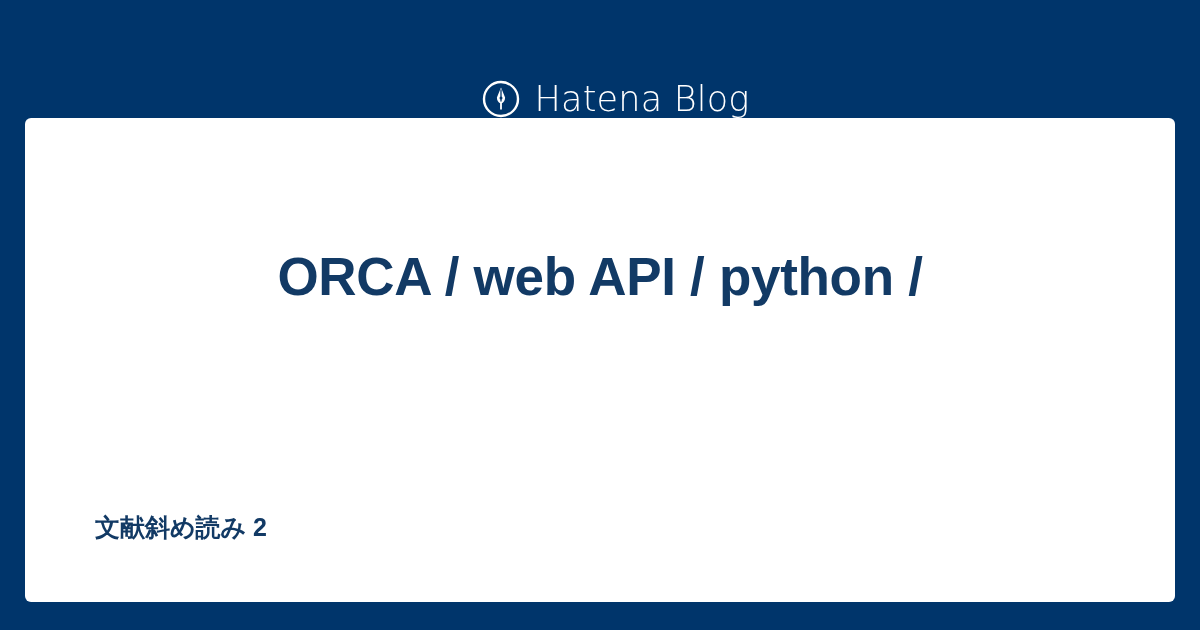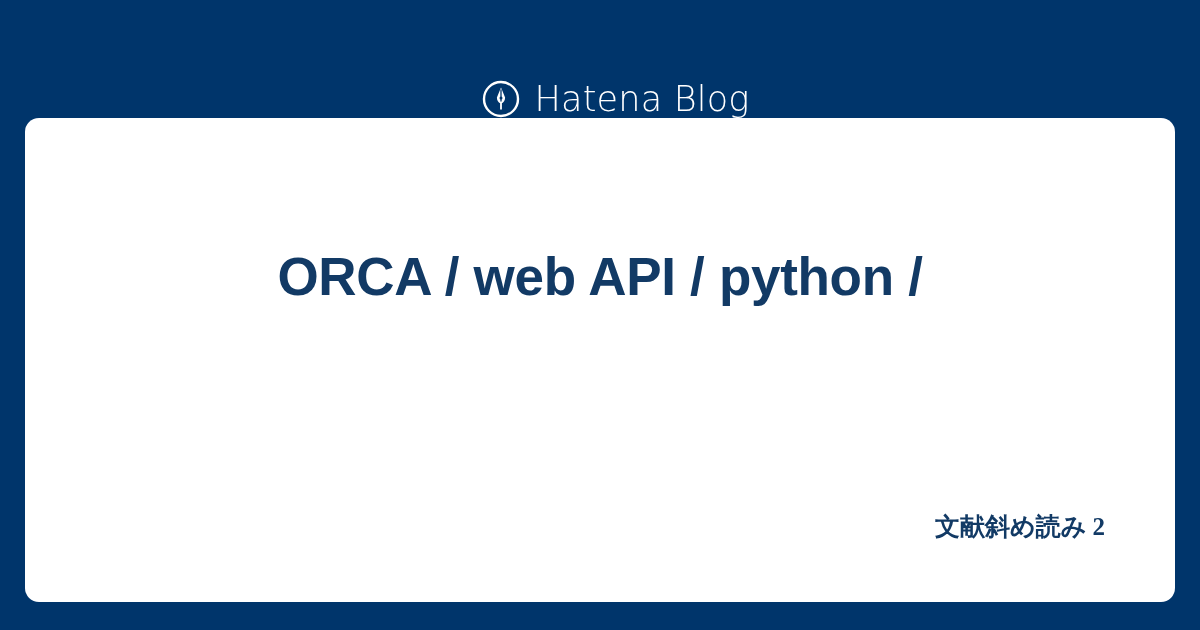--- a/index.html
+++ b/index.html
@@ -54,21 +54,21 @@
   }
 
   
   .entry-card {
     position: absolute;
     left: 25px;
     top: 118px;
     width: 1150px;
     height: 484px;
     background: #ffffff;
-    border-radius: 14px;
+    border-radius: 6px;
     box-sizing: border-box;
     overflow: hidden;
   }
 
   .card-inner {
     position: absolute;
     left: 0;
     top: 0;
     width: 1150px;
     height: 484px;
@@ -99,27 +99,27 @@
   .entry-title .title-line {
     display: block;
   }
 
   .blog-name {
     position: absolute;
     left: 70px;
     top: 392px;
     width: 1010px;
     margin: 0;
-    text-align: right;
+    text-align: left;
     color: #123a65;
     font-size: 25px;
     line-height: 34px;
     font-weight: 700;
     letter-spacing: 0px;
-    font-family: Liberation Serif, serif;
+    font-family: Liberation Sans, sans-serif;
   }
 </style>
 </head>
 <body>
 
 <div class="ogp-canvas">
 
   <div class="brand-bar">
     <span class="brand-logo">
       <svg width="38" height="38" viewBox="0 0 38 38" xmlns="http://www.w3.org/2000/svg" aria-hidden="true">

